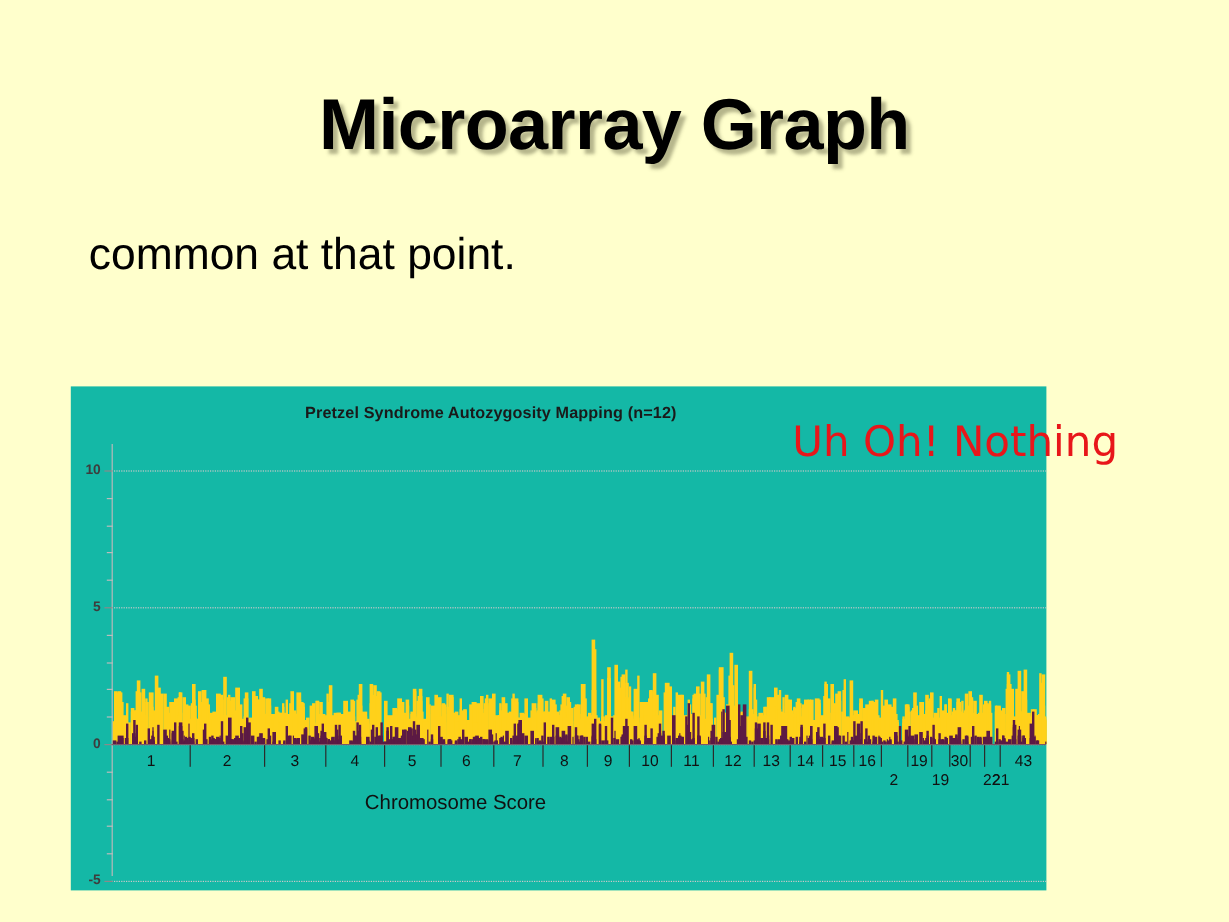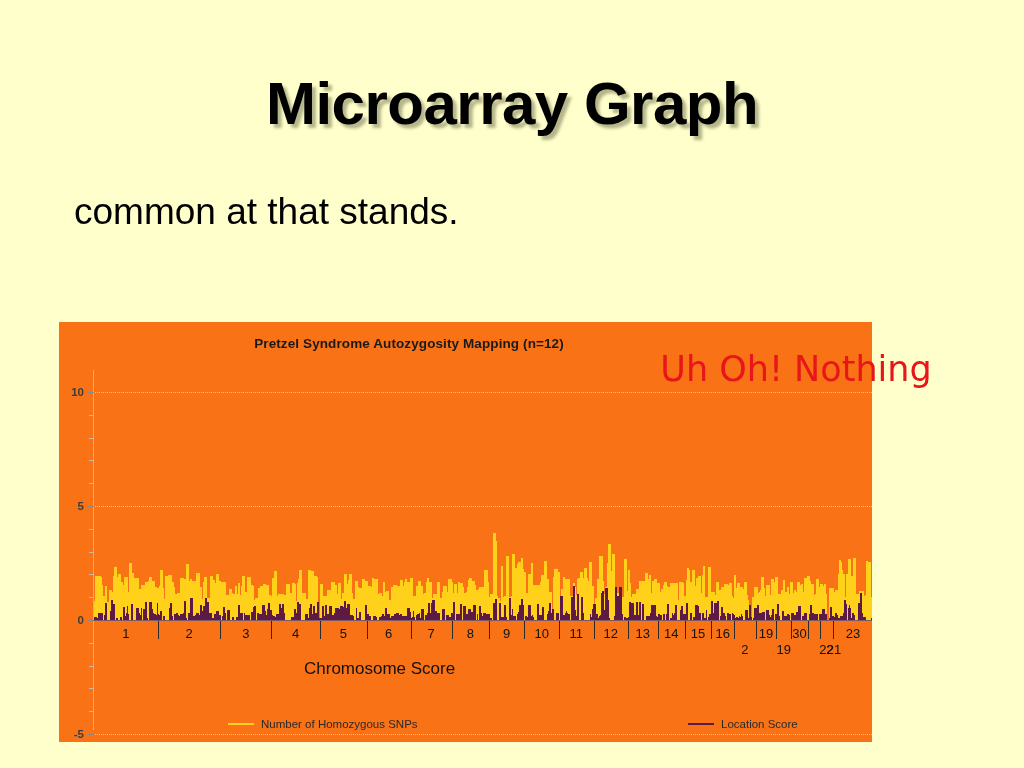--- a/index.html
+++ b/index.html
@@ -50,21 +50,21 @@
     width: 26px;
   }
 
   
   #chart-panel {
     position: absolute;
     left: 59px;
     top: 322px;
     width: 813px;
     height: 420px;
-    background: #f97316;
+    background: #14b8a6;
     overflow: hidden;
   }
 
   #chart-title {
     position: absolute;
     left: 0;
     top: 14px;
     width: 700px;
     text-align: center;
     font-size: 13.5px;
@@ -210,21 +210,21 @@
     text-align: center;
   }
 </style>
 </head>
 <body>
 
 <div id="slide-title">Microarray Graph</div>
 
 <div id="body-text">
   <div class="bullet-line">
-    <span class="dot"></span><span>common at that stands.</span>
+    <span class="dot"></span><span>common at that point.</span>
   </div>
 </div>
 
 <div id="chart-panel">
 
   <div id="chart-title">Pretzel Syndrome Autozygosity Mapping (n=12)</div>
 
   <div id="plot-area">
     <div id="y-axis-line"></div>
     <div id="grid-layer">
@@ -1928,33 +1928,23 @@
         <div class="chr-label" style="left: 672.897px; top: 278px;">19</div>
         <div class="chr-sep" style="left: 683.171px; top: 273px;"></div>
         <div class="chr-label" style="left: 690.748px; top: 294px;">19</div>
         <div class="chr-sep" style="left: 698.324px; top: 273px;"></div>
         <div class="chr-label" style="left: 706.543px; top: 278px;">30</div>
         <div class="chr-sep" style="left: 714.762px; top: 273px;"></div>
         <div class="chr-label" style="left: 741px; top: 294px;">21</div>
         <div class="chr-sep" style="left: 726.834px; top: 273px;"></div>
         <div class="chr-label" style="left: 733.383px; top: 294px;">22</div>
         <div class="chr-sep" style="left: 739.933px; top: 273px;"></div>
-        <div class="chr-label" style="left: 759.966px; top: 278px;">23</div>
+        <div class="chr-label" style="left: 759.966px; top: 278px;">43</div>
       </div>
   </div>
 
   <div id="x-axis-title">Chromosome Score</div>
 
-  <div id="legend">
-      <div class="legend-item" style="left: 169px;">
-        <span class="legend-swatch" style="border-top-color: rgb(255, 209, 26);"></span>
-        <span>Number of Homozygous SNPs</span>
-      </div>
-      <div class="legend-item" style="left: 629px;">
-        <span class="legend-swatch" style="border-top-color: rgb(92, 26, 68);"></span>
-        <span>Location Score</span>
-      </div>
-    </div>
 </div>
 
 <div id="annotation">
   <div>Uh Oh! Nothing</div>
 </div>
 
 </body></html>

